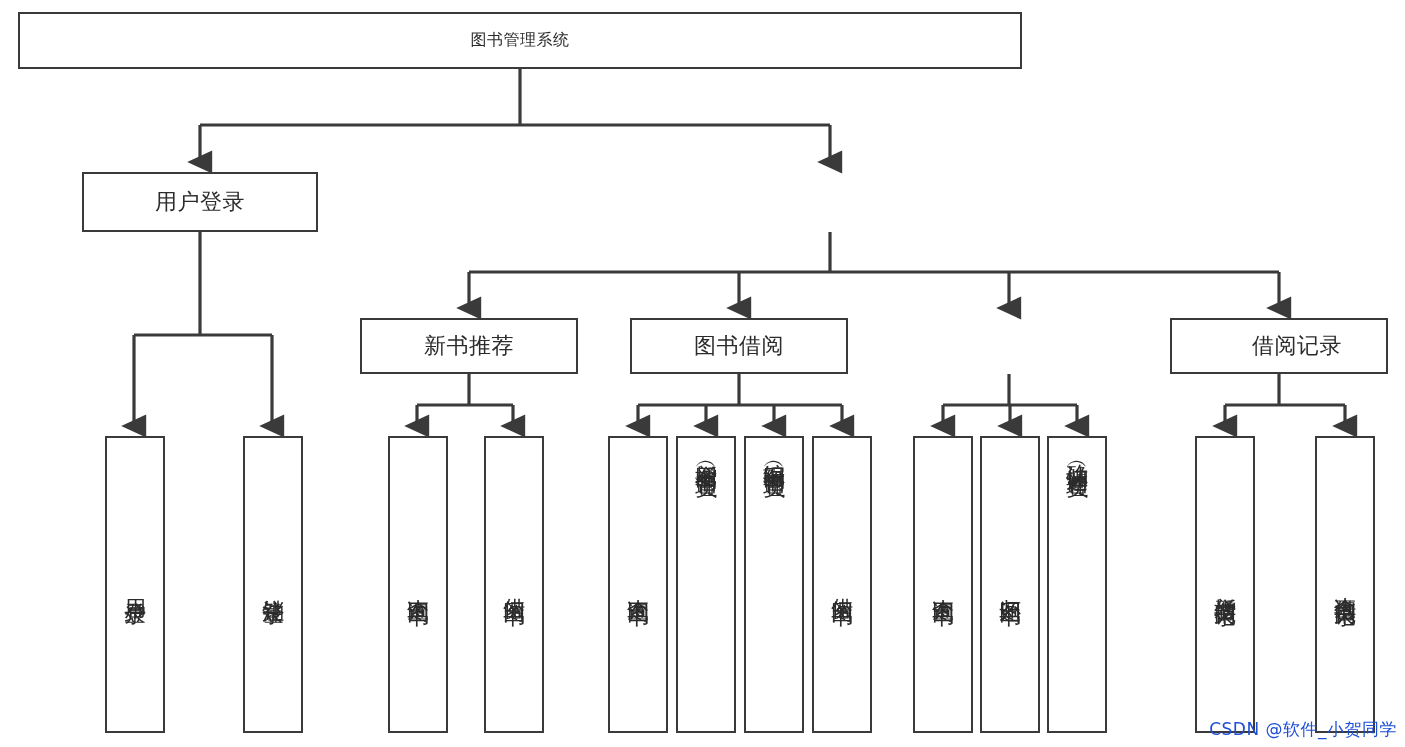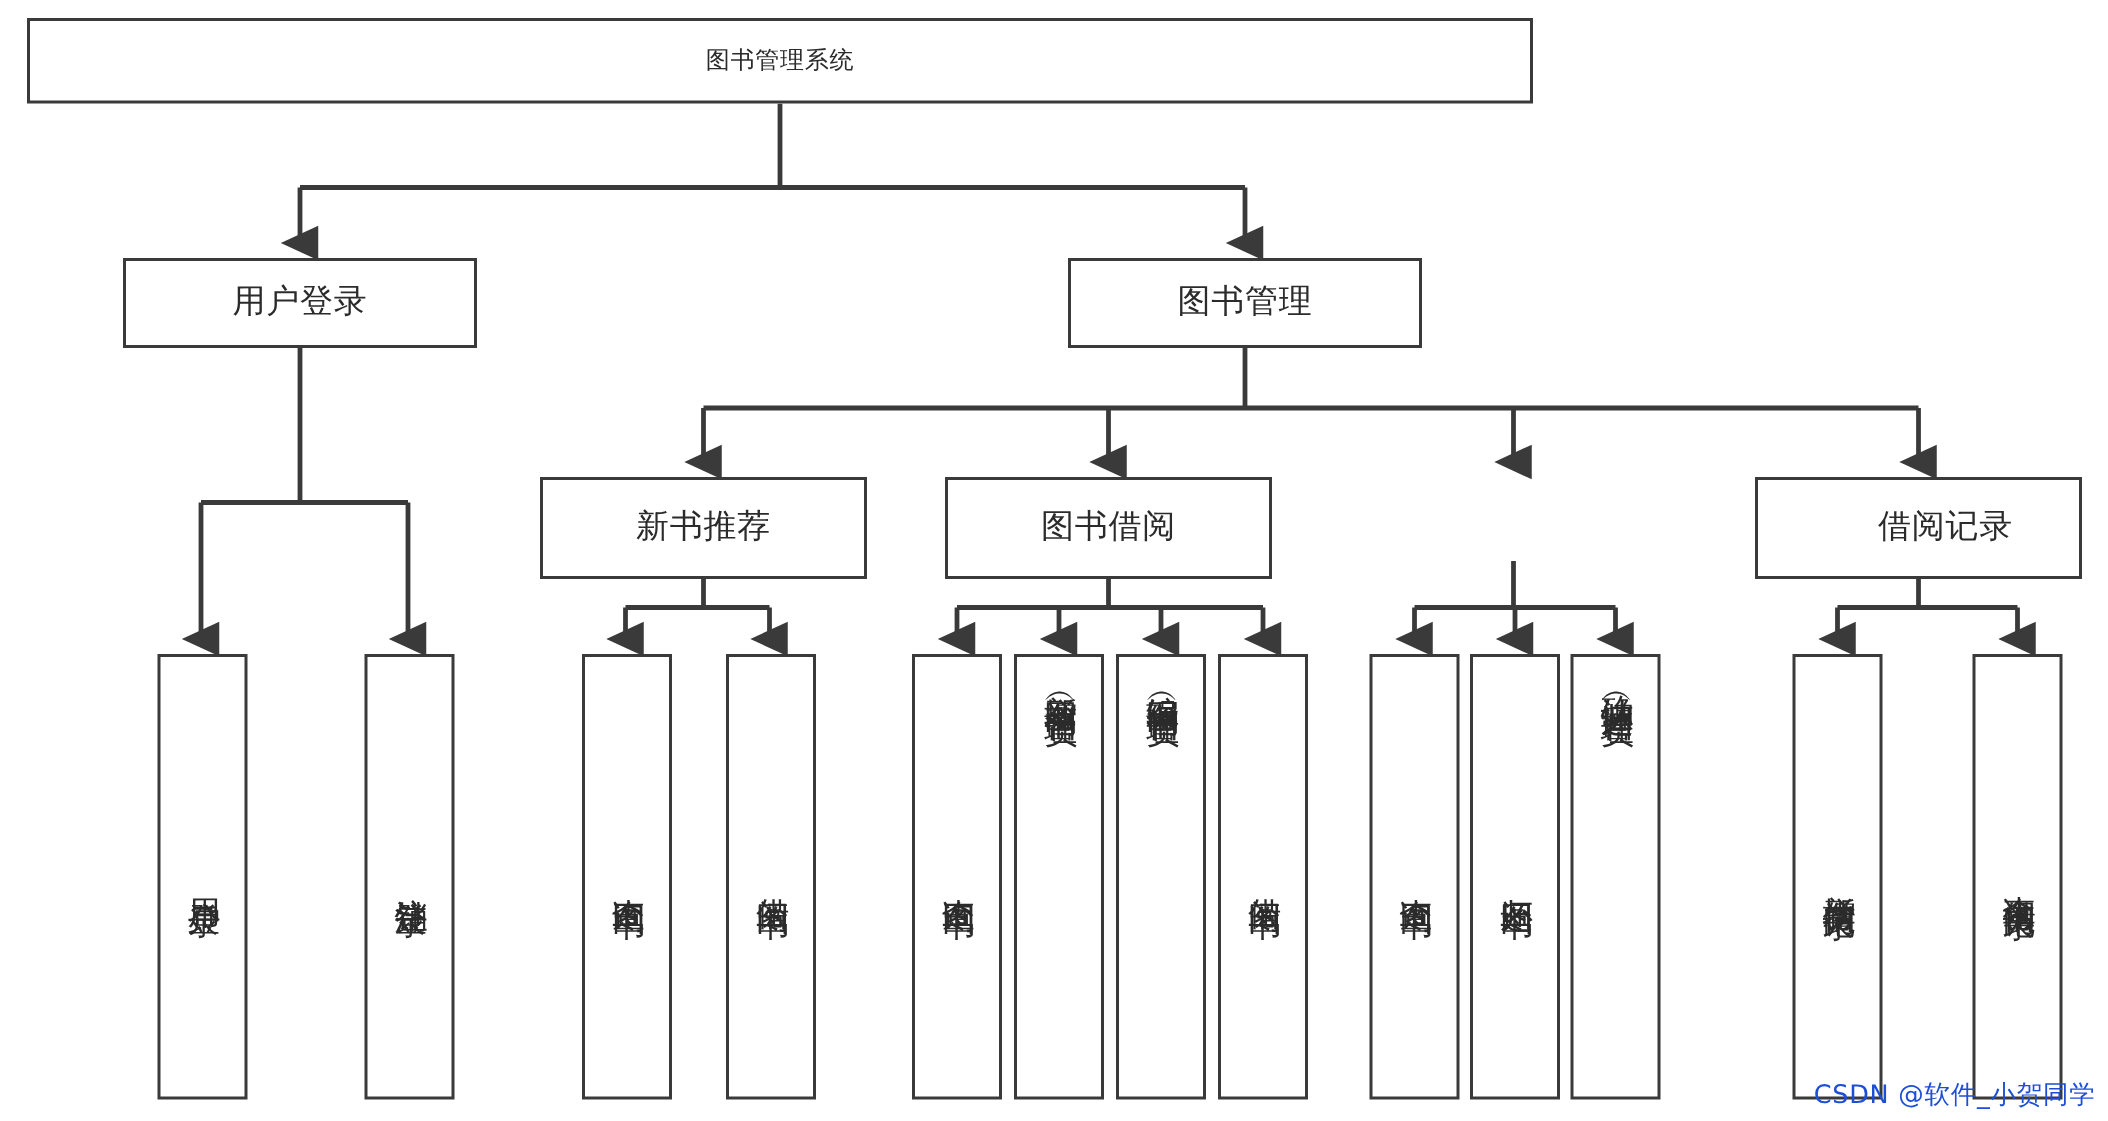--- a/index.html
+++ b/index.html
@@ -54,21 +54,21 @@
   .node.lvl1 {
     width: 236px;
     height: 60px;
     top: 172px;
     font-size: 22px;
   }
   .node.lvl1.n-login  { left: 82px; }
   .node.lvl1.n-bookmg { left: 712px; }
   
   .node.lvl2 {
-    height: 68px;
+    height: 56px;
     top: 318px;
     font-size: 22px;
   }
   .node.lvl2.n-new    { left: 360px;  width: 218px; }
   .node.lvl2.n-borrow { left: 630px;  width: 218px; }
   .node.lvl2.n-cur    { left: 900px;  width: 218px; }
   .node.lvl2.n-rec    { left: 1170px; width: 218px; padding-left: 36px; }
   
   .node.leaf {
     top: 436px;
@@ -156,23 +156,20 @@
     </g>
   </svg>
 
   <div class="node root">
     <span class="label">图书管理系统</span>
   </div>
 
   <div class="node lvl1 n-login">
     <span class="label">用户登录</span>
   </div>
-  <div class="node lvl1 n-bookmg">
-    <span class="label">图书管理</span>
-  </div>
 
   <div class="node lvl2 n-new">
     <span class="label">新书推荐</span>
   </div>
   <div class="node lvl2 n-borrow">
     <span class="label">图书借阅</span>
   </div>
   <div class="node lvl2 n-rec">
     <span class="label">借阅记录</span>
   </div>

